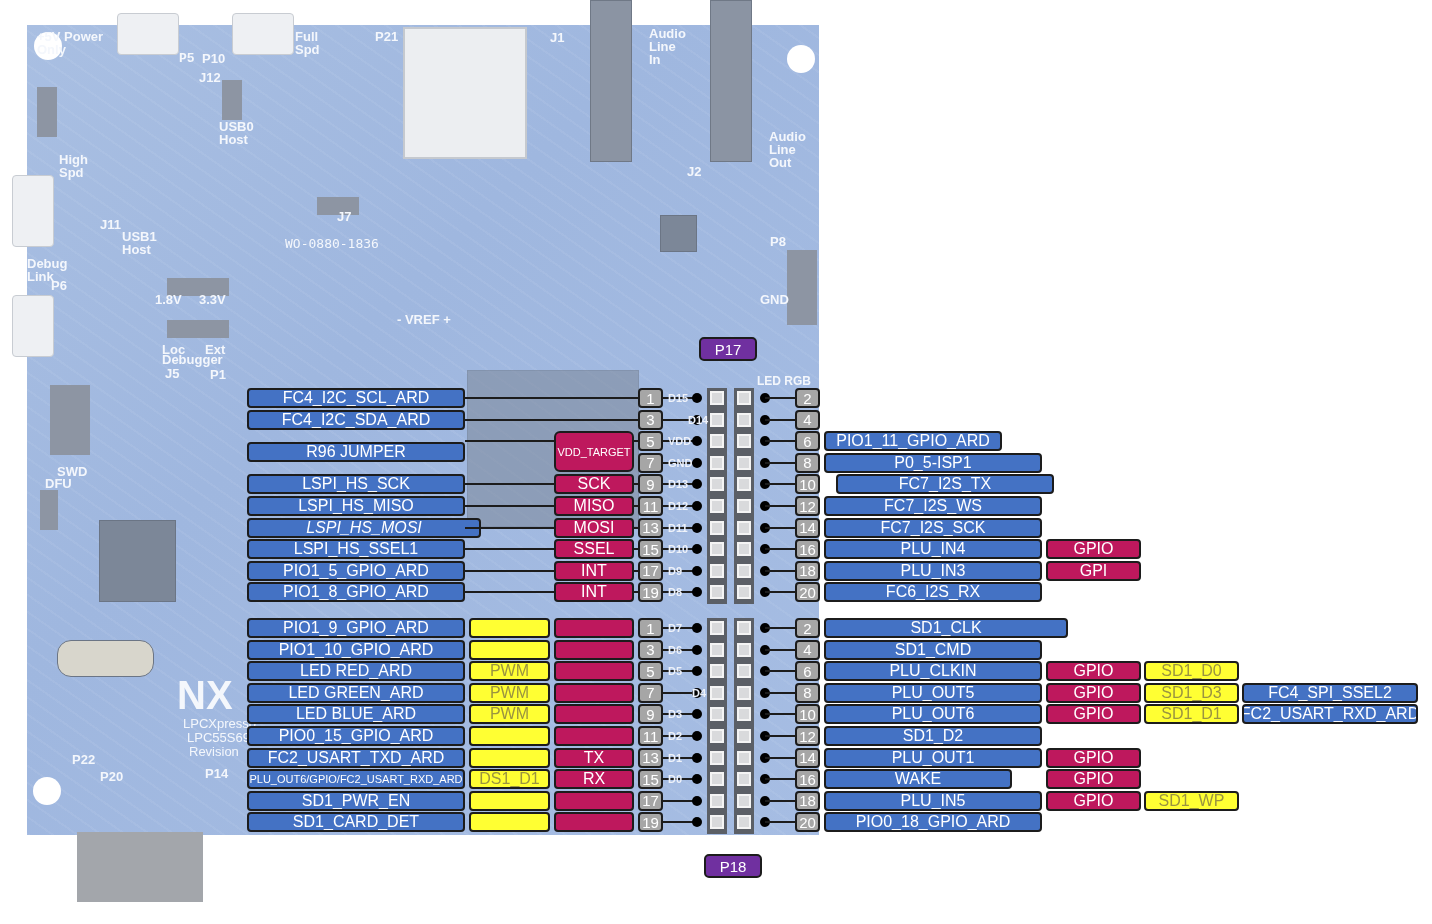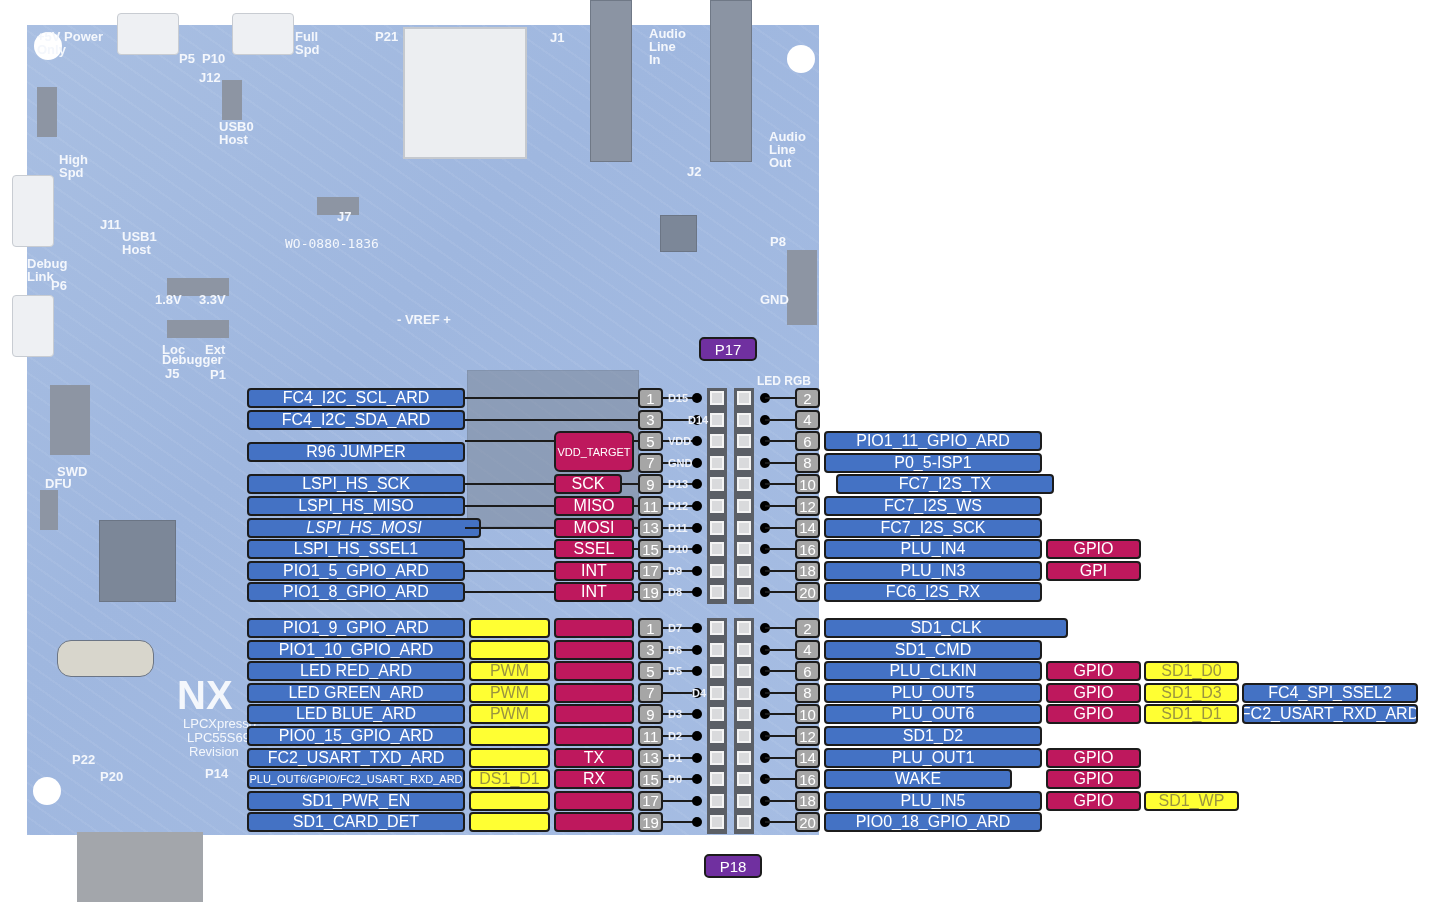--- a/index.html
+++ b/index.html
@@ -54,21 +54,21 @@
   <div class="hdr-strip" style="left:23px;top:360px;width:40px;height:70px;"></div>
   <div class="hdr-strip" style="left:760px;top:225px;width:30px;height:75px;"></div>
   <div class="hdr-strip" style="left:10px;top:62px;width:20px;height:50px;"></div>
   <div class="hdr-strip" style="left:195px;top:55px;width:20px;height:40px;"></div>
   <div class="hdr-strip" style="left:290px;top:172px;width:42px;height:18px;"></div>
   <div class="hdr-strip" style="left:140px;top:253px;width:62px;height:18px;"></div>
   <div class="hdr-strip" style="left:140px;top:295px;width:62px;height:18px;"></div>
   <div class="hdr-strip" style="left:13px;top:465px;width:18px;height:40px;"></div>
 
   <div class="bd-lbl" style="left:10px;top:5px;width:80px;white-space:normal;">+5V Power Only</div>
-  <div class="bd-lbl" style="left:152px;top:27px;">P5</div>
+  <div class="bd-lbl" style="left:152px;top:27px;font-family:Liberation Mono, monospace;">P5</div>
   <div class="bd-lbl" style="left:175px;top:27px;">P10</div>
   <div class="bd-lbl" style="left:268px;top:5px;width:40px;white-space:normal;">Full Spd</div>
   <div class="bd-lbl" style="left:348px;top:5px;">P21</div>
   <div class="bd-lbl" style="left:523px;top:6px;">J1</div>
   <div class="bd-lbl" style="left:622px;top:2px;width:40px;white-space:normal;">Audio Line In</div>
   <div class="bd-lbl" style="left:742px;top:105px;width:40px;white-space:normal;">Audio Line Out</div>
   <div class="bd-lbl" style="left:660px;top:140px;">J2</div>
   <div class="bd-lbl" style="left:172px;top:46px;">J12</div>
   <div class="bd-lbl" style="left:192px;top:95px;width:40px;white-space:normal;">USB0 Host</div>
   <div class="bd-lbl" style="left:32px;top:128px;width:40px;white-space:normal;">High Spd</div>
@@ -152,21 +152,21 @@
     <div class="pin" style="left: 638px; top: 452.8px;">7</div>
     <div class="line" style="left: 663px; top: 461.8px; width: 35px;"></div>
     <div class="dot" style="left: 692px; top: 457.8px;"></div>
     <div class="silk" style="left: 668px; top: 456.8px;">GND</div>
     <div class="pin" style="left: 638px; top: 474.4px;">9</div>
     <div class="line" style="left: 663px; top: 483.4px; width: 35px;"></div>
     <div class="dot" style="left: 692px; top: 479.4px;"></div>
     <div class="silk" style="left: 668px; top: 478.4px;">D13</div>
     <div class="box blue" style="left: 247px; top: 474.4px; width: 218px;">LSPI_HS_SCK</div>
     <div class="line" style="left: 465px; top: 483.4px; width: 173px;"></div>
-    <div class="box brown" style="left: 554px; top: 474.4px; width: 68px;">SCK</div>
+    <div class="box brown" style="left: 554px; top: 474.4px; width: 80px;">SCK</div>
     <div class="pin" style="left: 638px; top: 496px;">11</div>
     <div class="line" style="left: 663px; top: 505px; width: 35px;"></div>
     <div class="dot" style="left: 692px; top: 501px;"></div>
     <div class="silk" style="left: 668px; top: 500px;">D12</div>
     <div class="box blue" style="left: 247px; top: 496px; width: 218px;">LSPI_HS_MISO</div>
     <div class="line" style="left: 465px; top: 505px; width: 173px;"></div>
     <div class="box brown" style="left: 554px; top: 496px; width: 80px;">MISO</div>
     <div class="pin" style="left: 638px; top: 517.6px;">13</div>
     <div class="line" style="left: 663px; top: 526.6px; width: 35px;"></div>
     <div class="dot" style="left: 692px; top: 522.6px;"></div>
@@ -197,21 +197,21 @@
     <div class="box brown" style="left: 554px; top: 582.4px; width: 80px;">INT</div>
     <div class="dot" style="left: 760px; top: 393px;"></div>
     <div class="line" style="left: 765px; top: 397px; width: 30px;"></div>
     <div class="pin" style="left: 795px; top: 388px;">2</div>
     <div class="dot" style="left: 760px; top: 414.6px;"></div>
     <div class="line" style="left: 765px; top: 418.6px; width: 30px;"></div>
     <div class="pin" style="left: 795px; top: 409.6px;">4</div>
     <div class="dot" style="left: 760px; top: 436.2px;"></div>
     <div class="line" style="left: 765px; top: 440.2px; width: 30px;"></div>
     <div class="pin" style="left: 795px; top: 431.2px;">6</div>
-    <div class="box blue" style="left: 824px; top: 431.2px; width: 218px;">PIO1_11_GPIO_ARD</div>
+    <div class="box blue" style="left: 824px; top: 431.2px; width: 178px;">PIO1_11_GPIO_ARD</div>
     <div class="dot" style="left: 760px; top: 457.8px;"></div>
     <div class="line" style="left: 765px; top: 461.8px; width: 30px;"></div>
     <div class="pin" style="left: 795px; top: 452.8px;">8</div>
     <div class="box blue" style="left: 824px; top: 452.8px; width: 218px;">P0_5-ISP1</div>
     <div class="dot" style="left: 760px; top: 479.4px;"></div>
     <div class="line" style="left: 765px; top: 483.4px; width: 30px;"></div>
     <div class="pin" style="left: 795px; top: 474.4px;">10</div>
     <div class="box blue" style="left: 824px; top: 474.4px; width: 218px; margin-left: 12px;">FC7_I2S_TX</div>
     <div class="dot" style="left: 760px; top: 501px;"></div>
     <div class="line" style="left: 765px; top: 505px; width: 30px;"></div>

